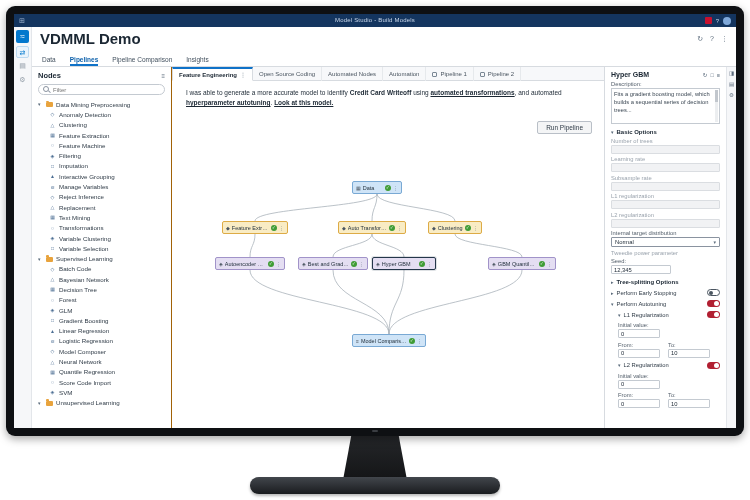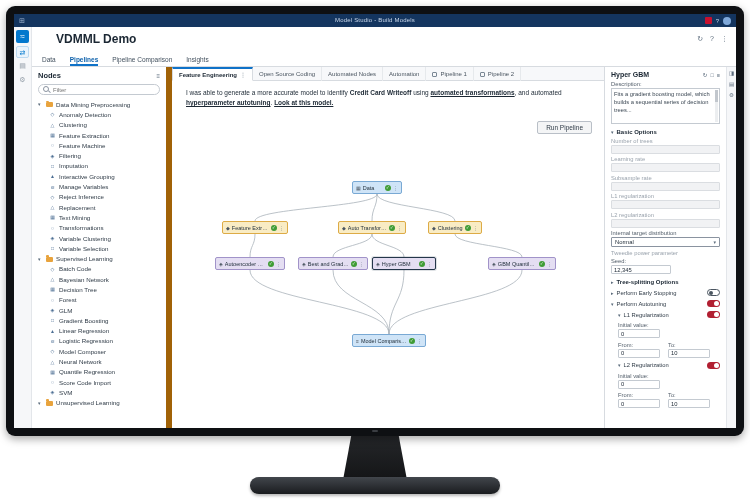--- a/index.html
+++ b/index.html
@@ -22,29 +22,29 @@
   .tb-avatar{width:8px;height:8px;border-radius:50%;background:#7fa8d9}
 
   
   .left-rail{position:absolute;left:0;top:13px;width:18px;height:401px;background:#f6f7f9;border-right:1px solid #e3e6ea}
   .rail-logo{width:13px;height:13px;margin:3px auto 3px;background:#0378cd;border-radius:2px;color:#fff;font-size:8px;line-height:13px;text-align:center}
   .rail-icon{width:13px;height:12px;margin:2px auto;font-size:7px;color:#0378cd;text-align:center;line-height:12px;border:1px solid #bcd9f0;border-radius:2px;background:#eaf4fc}
   .rail-icon.muted{border:none;background:transparent;color:#9aa4ae}
 
   
   .app-header{position:absolute;left:18px;top:13px;width:704px;height:23px;background:#fff;display:flex;align-items:center}
-  .project-title{font-size:12px;font-weight:bold;color:#1b2733;margin-left:24px}
+  .project-title{font-size:15px;font-weight:bold;color:#1b2733;margin-left:8px}
   .header-icons{margin-left:auto;margin-right:8px;display:flex;gap:7px;color:#5b6b7c;font-size:7px}
   .nav-tabs{position:absolute;left:28px;top:37px;height:15px;display:flex;gap:14px;font-size:6.5px;color:#42505e;align-items:flex-end}
   .nav-tab{padding-bottom:3px}
   .nav-tab.sel{color:#0f62ac;border-bottom:2px solid #0f72c8;font-weight:bold;padding-bottom:1px}
   .content-divider{position:absolute;left:18px;top:52px;width:704px;height:1px;background:#d7dbe0}
 
   
-  .nodes-panel{position:absolute;left:18px;top:53px;width:140px;height:361px;background:#fff;border-right:6px solid #a16207;overflow:hidden}
+  .nodes-panel{position:absolute;left:18px;top:53px;width:140px;height:361px;background:#fff;border-right:1px solid #a16207;overflow:hidden}
   .nodes-header{display:flex;align-items:center;padding:4px 6px 2px;font-size:7.5px;font-weight:bold;color:#1b2733}
   .nodes-header .hmenu{margin-left:auto;color:#5b6b7c;font-size:6px;font-weight:normal}
   .filter-box{margin:2px 6px 4px;height:11px;border:1px solid #c4cad1;border-radius:6px;display:flex;align-items:center;padding:0 4px;gap:3px;background:#fff}
   .mag{position:relative;width:7px;height:7px;flex:none}
   .mag::before{content:"";position:absolute;left:0;top:0;width:4px;height:4px;border:1px solid #8a93a0;border-radius:50%}
   .mag::after{content:"";position:absolute;left:4.5px;top:4.5px;width:2.5px;height:1px;background:#8a93a0;transform:rotate(45deg)}
   .filter-input{border:none;outline:none;font-size:6px;width:100%;color:#333;background:transparent;font-family:"Liberation Sans",sans-serif}
   .tree{font-size:6.2px;color:#2e3a46}
   .tree-row{display:flex;align-items:center;gap:3px;height:10.3px;padding-left:6px;white-space:nowrap;overflow:hidden}
   .tree-row.item{padding-left:17px}

